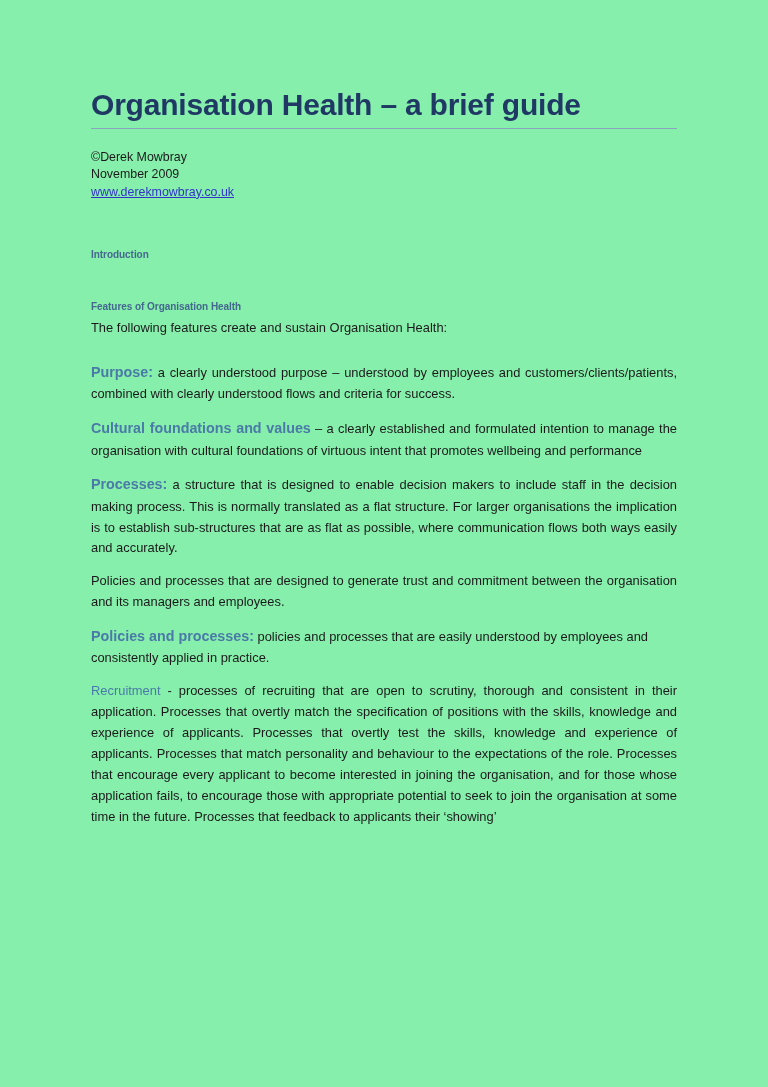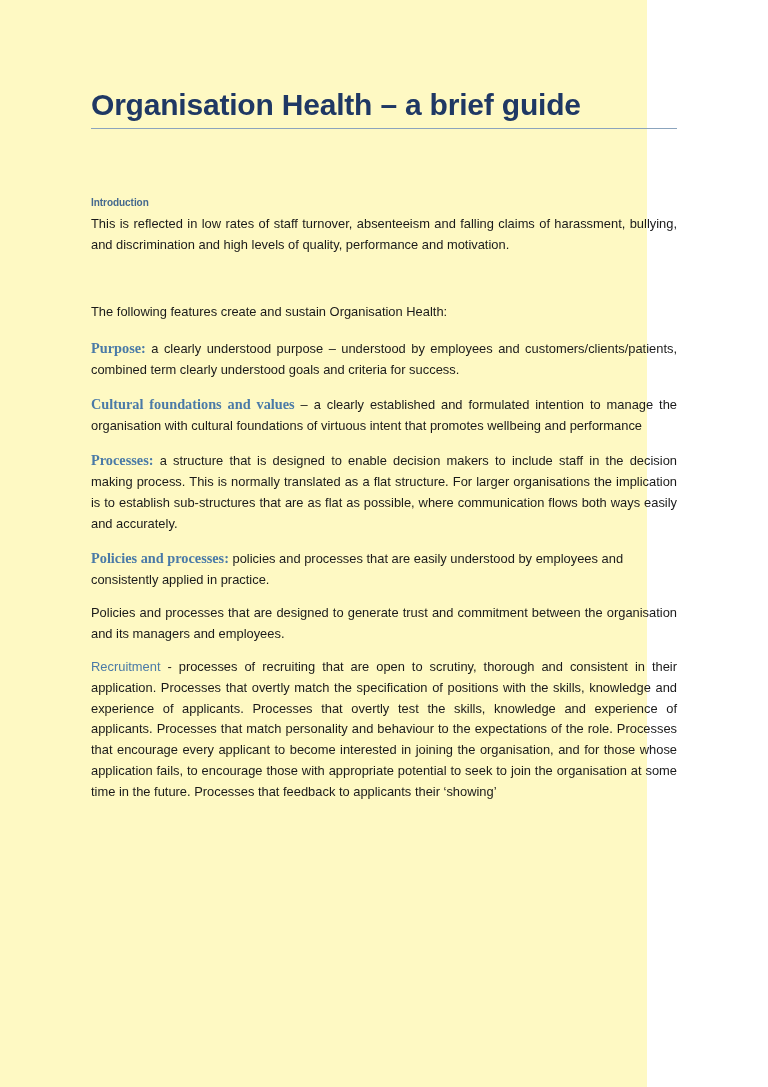--- a/index.html
+++ b/index.html
@@ -9,23 +9,23 @@
     background: #ffffff;
   }
   body {
     width: 768px;
     height: 1087px;
     font-family: "Liberation Sans", sans-serif;
     overflow: hidden;
   }
   .page {
     position: relative;
-    width: 647px;
+    width: 768px;
     height: 1087px;
-    background: #fef9c3;
+    background: #86efac;
     box-sizing: border-box;
     padding: 16px;
   }
   .content {
     position: absolute;
     left: 91px;
     top: 88px;
     width: 586px;
   }
 
@@ -75,32 +75,31 @@
 
   
   p.body {
     font-size: 12.9px;
     line-height: 1.62;
     color: #1a1a1a;
     margin: 0 0 12px 0;
     text-align: justify;
     text-justify: inter-word;
   }
-  p.body.tight { margin-bottom: 0; }
+  p.body.tight { margin-bottom: 8px; }
   p.body.last { margin-bottom: 0; margin-top: 8px; }
 
   
   p.body.flush { text-align: left; }
 
   
   .label-bold {
     font-weight: bold;
     color: #4a7aa7;
     font-size: 14.3px;
-    font-family: Liberation Serif, serif;
   }
   .label-plain {
     font-weight: normal;
     color: #4a7aa7;
     font-size: 12.9px;
   }
 
   .feature-para {
     margin-bottom: 14px;
   }
@@ -108,52 +107,57 @@
 </head>
 <body>
 
 <div class="page">
   <div class="content">
 
     <h1 class="doc-title">Organisation Health – a brief guide</h1>
 
     <hr class="title-rule">
 
+    <div class="byline">
+      <div>©Derek Mowbray</div>
+      <div>November 2009</div>
+      <div><a class="byline-link" href="#">www.derekmowbray.co.uk</a></div>
+    </div>
 
     <div class="gap-before-intro"></div>
 
     <h2 class="section-heading">Introduction</h2>
 
 
-    <p class="body">This is reflected in low rates of staff turnover, absenteeism and falling claims of harassment, bullying, and discrimination and high levels of quality, performance and motivation.</p>
 
     <div class="gap-before-features"></div>
 
+    <h2 class="section-heading">Features of Organisation Health</h2>
 
     <p class="body flush tight">The following features create and sustain Organisation Health:</p>
 
     <div style="height:14px"></div>
 
     <p class="body feature-para">
-      <span class="label-bold">Purpose:</span><span> a clearly understood purpose – understood by employees and customers/clients/patients, combined term clearly understood goals and criteria for success.</span>
+      <span class="label-bold">Purpose:</span><span> a clearly understood purpose – understood by employees and customers/clients/patients, combined with clearly understood flows and criteria for success.</span>
     </p>
 
     <p class="body feature-para">
       <span class="label-bold">Cultural foundations and values</span><span> – a clearly established and formulated intention to manage the organisation with cultural foundations of virtuous intent that promotes wellbeing and performance</span>
     </p>
 
     <p class="body feature-para">
       <span class="label-bold">Processes:</span><span> a structure that is designed to enable decision makers to include staff in the decision making process. This is normally translated as a flat structure. For larger organisations the implication is to establish sub-structures that are as flat as possible, where communication flows both ways easily and accurately.</span>
     </p>
 
+    <p class="body feature-para">Policies and processes that are designed to generate trust and commitment between the organisation and its managers and employees.</p>
+
     <p class="body flush feature-para">
       <span class="label-bold">Policies and processes:</span><span> policies and processes that are easily understood by employees and consistently applied in practice.</span>
     </p>
-
-    <p class="body feature-para">Policies and processes that are designed to generate trust and commitment between the organisation and its managers and employees.</p>
 
 
     <p class="body last">
       <span class="label-plain">Recruitment</span><span> - processes of recruiting that are open to scrutiny, thorough and consistent in their application. Processes that overtly match the specification of positions with the skills, knowledge and experience of applicants. Processes that overtly test the skills, knowledge and experience of applicants. Processes that match personality and behaviour to the expectations of the role. Processes that encourage every applicant to become interested in joining the organisation, and for those whose application fails, to encourage those with appropriate potential to seek to join the organisation at some time in the future. Processes that feedback to applicants their ‘showing’</span>
     </p>
 
   </div>
 </div>
 
 </body></html>

